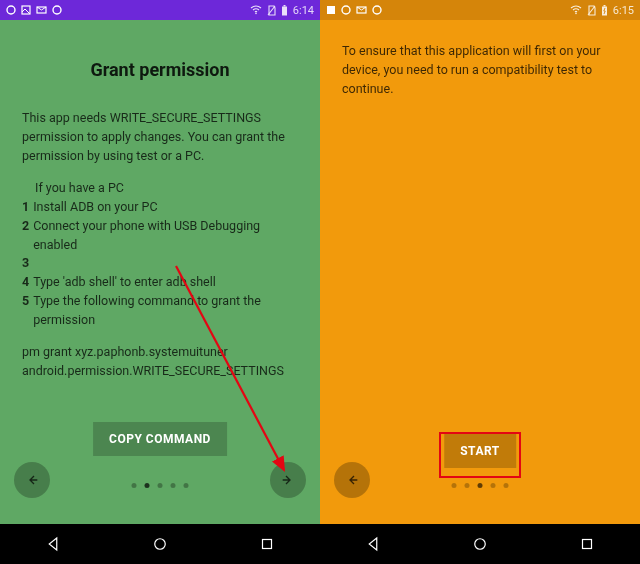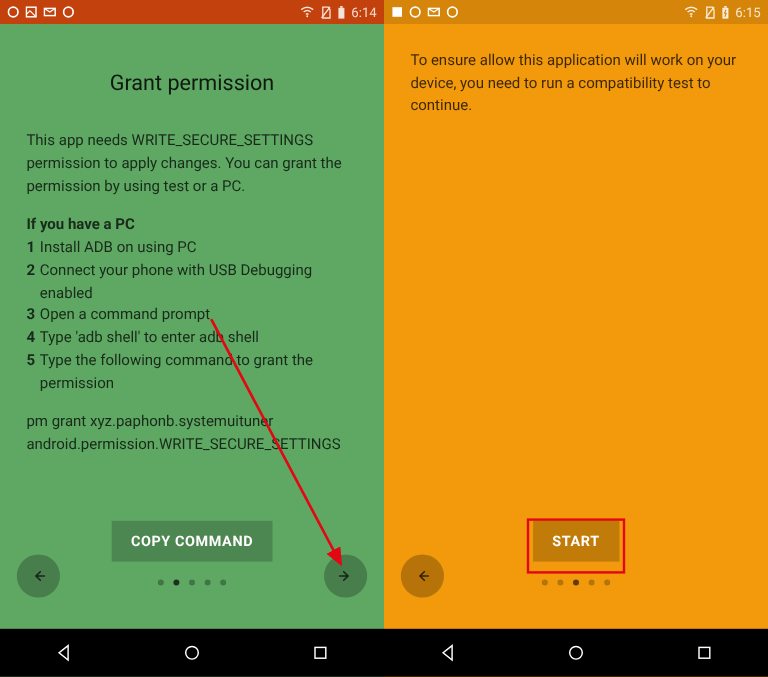--- a/index.html
+++ b/index.html
@@ -2,36 +2,36 @@
 <html><head>
 <meta charset="utf-8">
 <style>
   * { margin: 0; padding: 0; box-sizing: border-box; font-family: Roboto, Arial, sans-serif; }
   body { width: 640px; height: 564px; display: flex; background: #000; overflow: hidden; }
   .screen { width: 320px; height: 564px; display: flex; flex-direction: column; position: relative; }
   .screen-left { background: #5fa864; }
   .screen-right { background: #f29a0c; }
 
   .status-bar { height: 20px; display: flex; align-items: center; justify-content: space-between; padding: 0 6px; font-size: 11px; color: rgba(255,255,255,0.95); }
-  .screen-left .status-bar { background: #c2410c; text-align: right; }
+  .screen-left .status-bar { background: #6d28d9; text-align: right; }
   .screen-right .status-bar { background: #d5850a; }
   .sb-left, .sb-right { display: flex; align-items: center; gap: 5px; }
   .sb-icon { display: inline-block; line-height: 0; }
   .sb-right .sb-icon, .sb-right span { opacity: 0.85; }
 
   .content { flex: 1; padding: 22px 22px 0 22px; color: rgba(0,0,0,0.75); font-size: 12.5px; line-height: 1.5; overflow: hidden; }
-  .title { text-align: center; font-weight: 400; font-size: 18px; color: rgba(0,0,0,0.85); margin: 14px 0 26px; }
+  .title { text-align: center; font-weight: 700; font-size: 18px; color: rgba(0,0,0,0.85); margin: 14px 0 26px; }
   .para { margin-bottom: 14px; }
-  .bold { font-weight: 700; }
+  .bold { font-weight: 400; margin-left: 13px; }
   .steps { margin-bottom: 14px; }
   .step-line { display: flex; gap: 4px; }
   .step-num { font-weight: 700; }
 
   .action-btn { display: block; margin: 8px auto 0; background: rgba(0,0,0,0.2); color: #fff; border: none; padding: 10px 16px; font-size: 12px; font-weight: 700; letter-spacing: 0.5px; cursor: pointer; position: absolute; left: 50%; transform: translateX(-50%); }
-  .screen-left .action-btn { bottom: 96px; }
+  .screen-left .action-btn { bottom: 108px; }
   .screen-right .action-btn { bottom: 96px; }
 
   .highlight-box { position: absolute; border: 2px solid #e30613; }
   .start-highlight { left: 119px; bottom: 86px; width: 82px; height: 46px; }
 
   .nav-circle { width: 36px; height: 36px; border-radius: 50%; background: rgba(0,0,0,0.25); display: flex; align-items: center; justify-content: center; position: absolute; bottom: 66px; cursor: pointer; }
   .nav-back { left: 14px; }
   .nav-fwd { right: 14px; }
   .nav-circle svg { width: 16px; height: 16px; }
 
@@ -90,29 +90,28 @@
     <div class="title">Grant permission</div>
 
     <p class="para">
       <span>This app needs </span><span style="">WRITE_SECURE_SETTINGS</span><span> permission to apply changes. You can grant the permission by using test or a PC.</span>
     </p>
 
     <p class="bold">If you have a PC</p>
     <div class="steps">
       <div class="step-line">
           <span class="step-num">1</span>
-          <span>Install ADB on using PC</span>
+          <span>Install ADB on your PC</span>
         </div>
       <div class="step-line">
           <span class="step-num">2</span>
           <span>Connect your phone with USB Debugging enabled</span>
         </div>
       <div class="step-line">
           <span class="step-num">3</span>
-          <span>Open a command prompt</span>
         </div>
       <div class="step-line">
           <span class="step-num">4</span>
           <span>Type 'adb shell' to enter adb shell</span>
         </div>
       <div class="step-line">
           <span class="step-num">5</span>
           <span>Type the following command to grant the permission</span>
         </div>
     </div>
@@ -199,21 +198,21 @@
       <span class="sb-icon"><svg width="7" height="11">
             <rect x="1" y="1.5" width="5" height="9" fill="#fff"></rect>
             <rect x="2.5" y="0" width="2" height="1.5" fill="#fff"></rect>
             <polyline points="4,3 2.8,6 4.2,6 3,9" fill="none" stroke="#d5850a" stroke-width="0.9"></polyline>
           </svg></span>
       <span>6:15</span>
     </div>
   </div>
 
   <div class="content">
-    <p class="para">To ensure allow this application will work on your device, you need to run a compatibility test to continue.</p>
+    <p class="para">To ensure that this application will first on your device, you need to run a compatibility test to continue.</p>
   </div>
 
   <button class="action-btn">START</button>
   <div class="highlight-box start-highlight"></div>
 
   <div class="nav-circle nav-back">
     <svg viewBox="0 0 24 24">
         <path d="M15 6 L9 12 L15 18 M9 12 H20" fill="none" stroke="#000" stroke-opacity="0.7" stroke-width="2"></path>
       </svg>
   </div>

